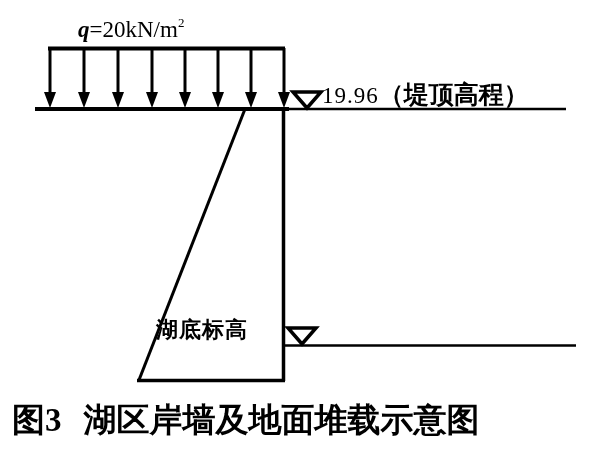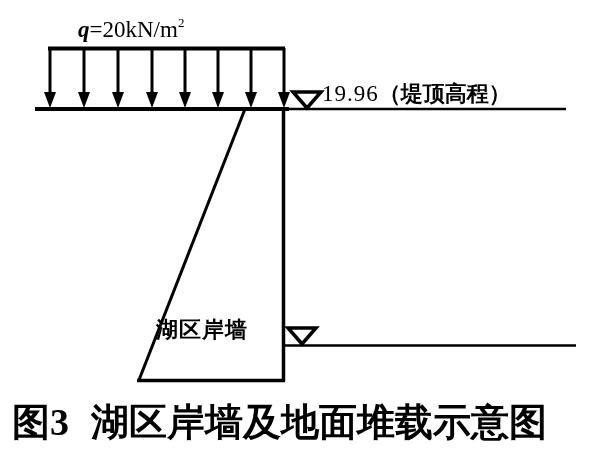--- a/index.html
+++ b/index.html
@@ -54,21 +54,21 @@
   }
   
   .elev-text {
     font-size: 23px;
     font-family: "Liberation Serif", "DejaVu Serif", serif;
     letter-spacing: 1px;
   }
   .elev-text .cjk {
     font-family: "DejaVu Sans", "Liberation Sans", sans-serif;
     font-weight: bold;
-    font-size: 22px;
+    font-size: 25px;
     letter-spacing: 0px;
   }
   #elev-top-text {
     left: 322px;
     top: 82px;
   }
   #elev-bottom-text {
     left: 316px;
     top: 322px;
   }
@@ -77,21 +77,21 @@
     top: 319px;
     font-size: 22px;
     font-weight: bold;
     font-family: "DejaVu Sans", "Liberation Sans", sans-serif;
     letter-spacing: 1px;
   }
   
   #figure-caption {
     left: 12px;
     top: 403px;
-    font-size: 38px;
+    font-size: 33px;
     font-weight: bold;
     font-family: "DejaVu Sans", "Liberation Sans", sans-serif;
     letter-spacing: 0px;
   }
   #figure-caption .cap-num {
     font-family: "Liberation Serif", "DejaVu Serif", serif;
     font-weight: bold;
   }
   #figure-caption .cap-gap {
     display: inline-block;
@@ -164,17 +164,17 @@
     <g>
       <polygon points="288,328 316,328 302,344" fill="none" stroke="#000" stroke-width="3.5"></polygon>
     </g>
   </svg>
 
   <div class="txt" id="load-label"><span class="ital">q</span><span>=</span><span>20</span><span>kN/m</span><span class="sup">2</span></div>
 
   <div class="txt elev-text" id="elev-top-text"><span>19.96</span><span class="cjk">（堤顶高程）</span></div>
 
 
-  <div class="txt" id="wall-label">湖区岸墙</div>
+  <div class="txt" id="wall-label">湖底标高</div>
 
   <div class="txt" id="figure-caption"><span class="cap-num">图3</span><span class="cap-gap"></span><span>湖区岸墙及地面堆载示意图</span></div>
 
 </div>
 
 </body></html>

